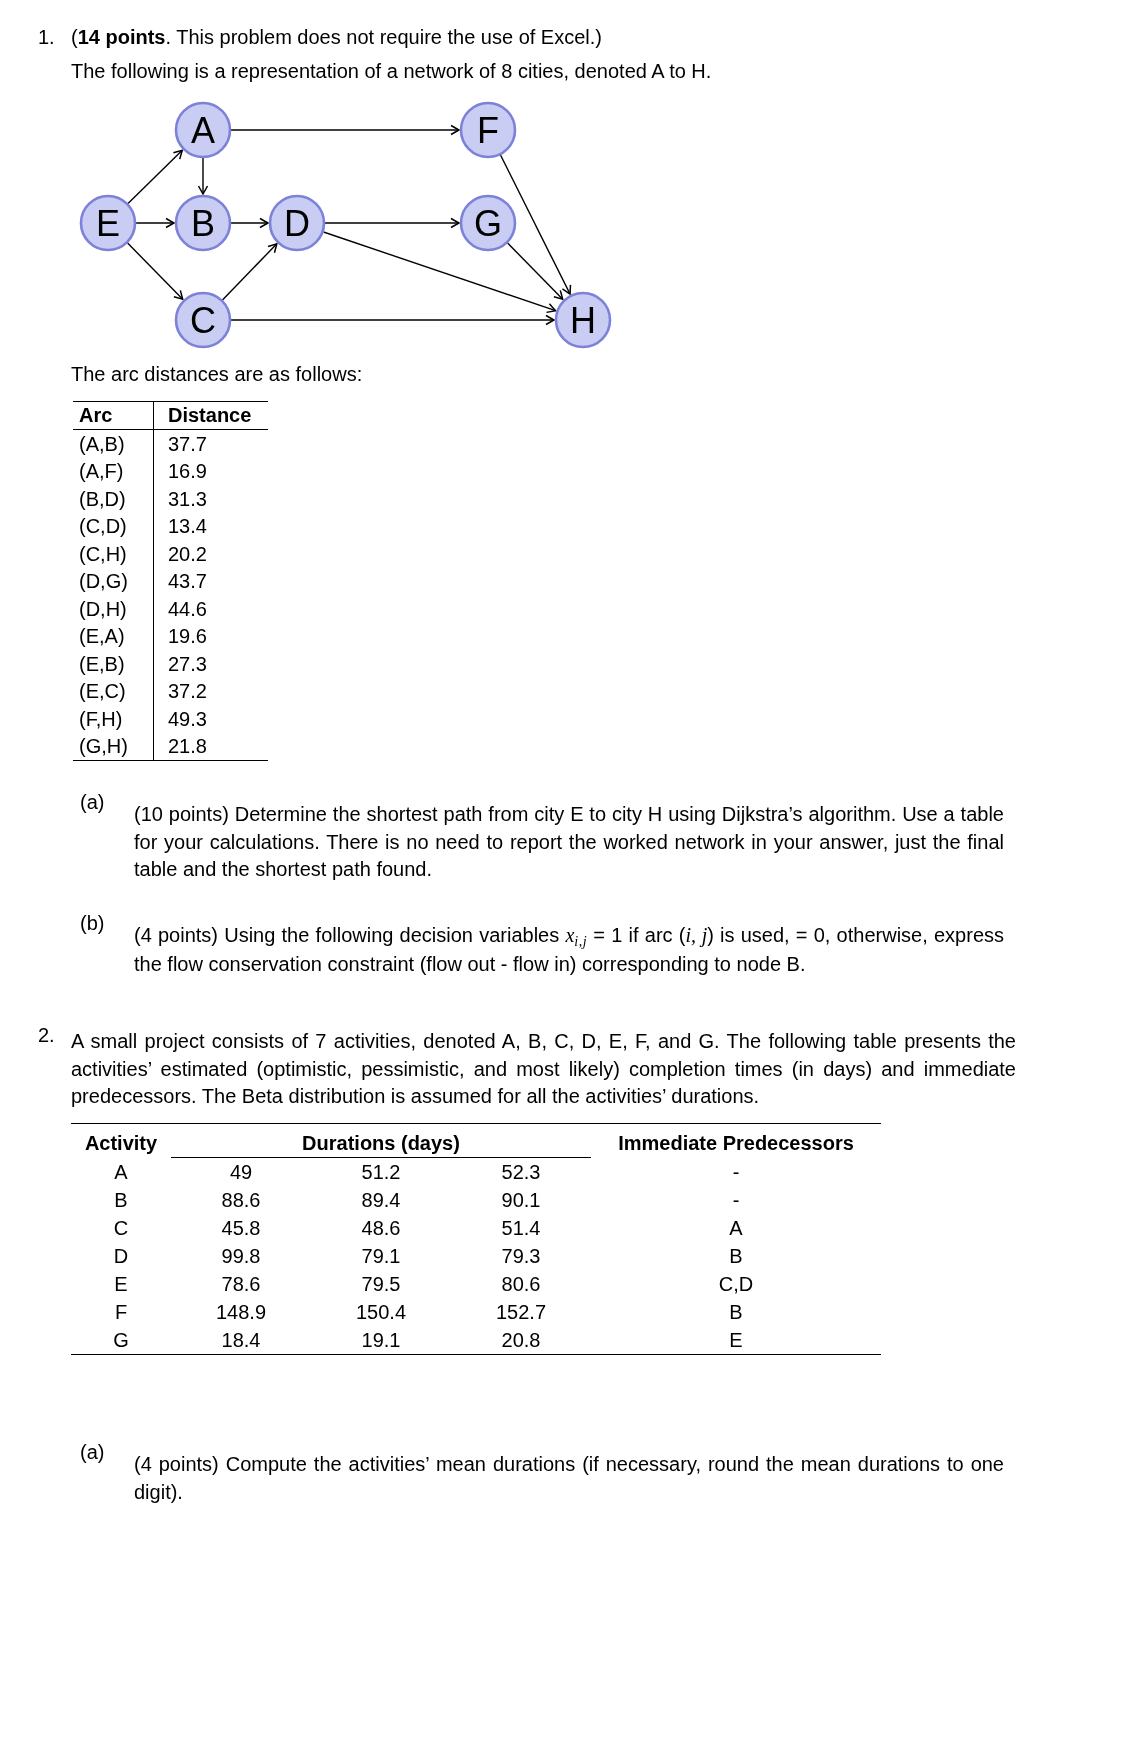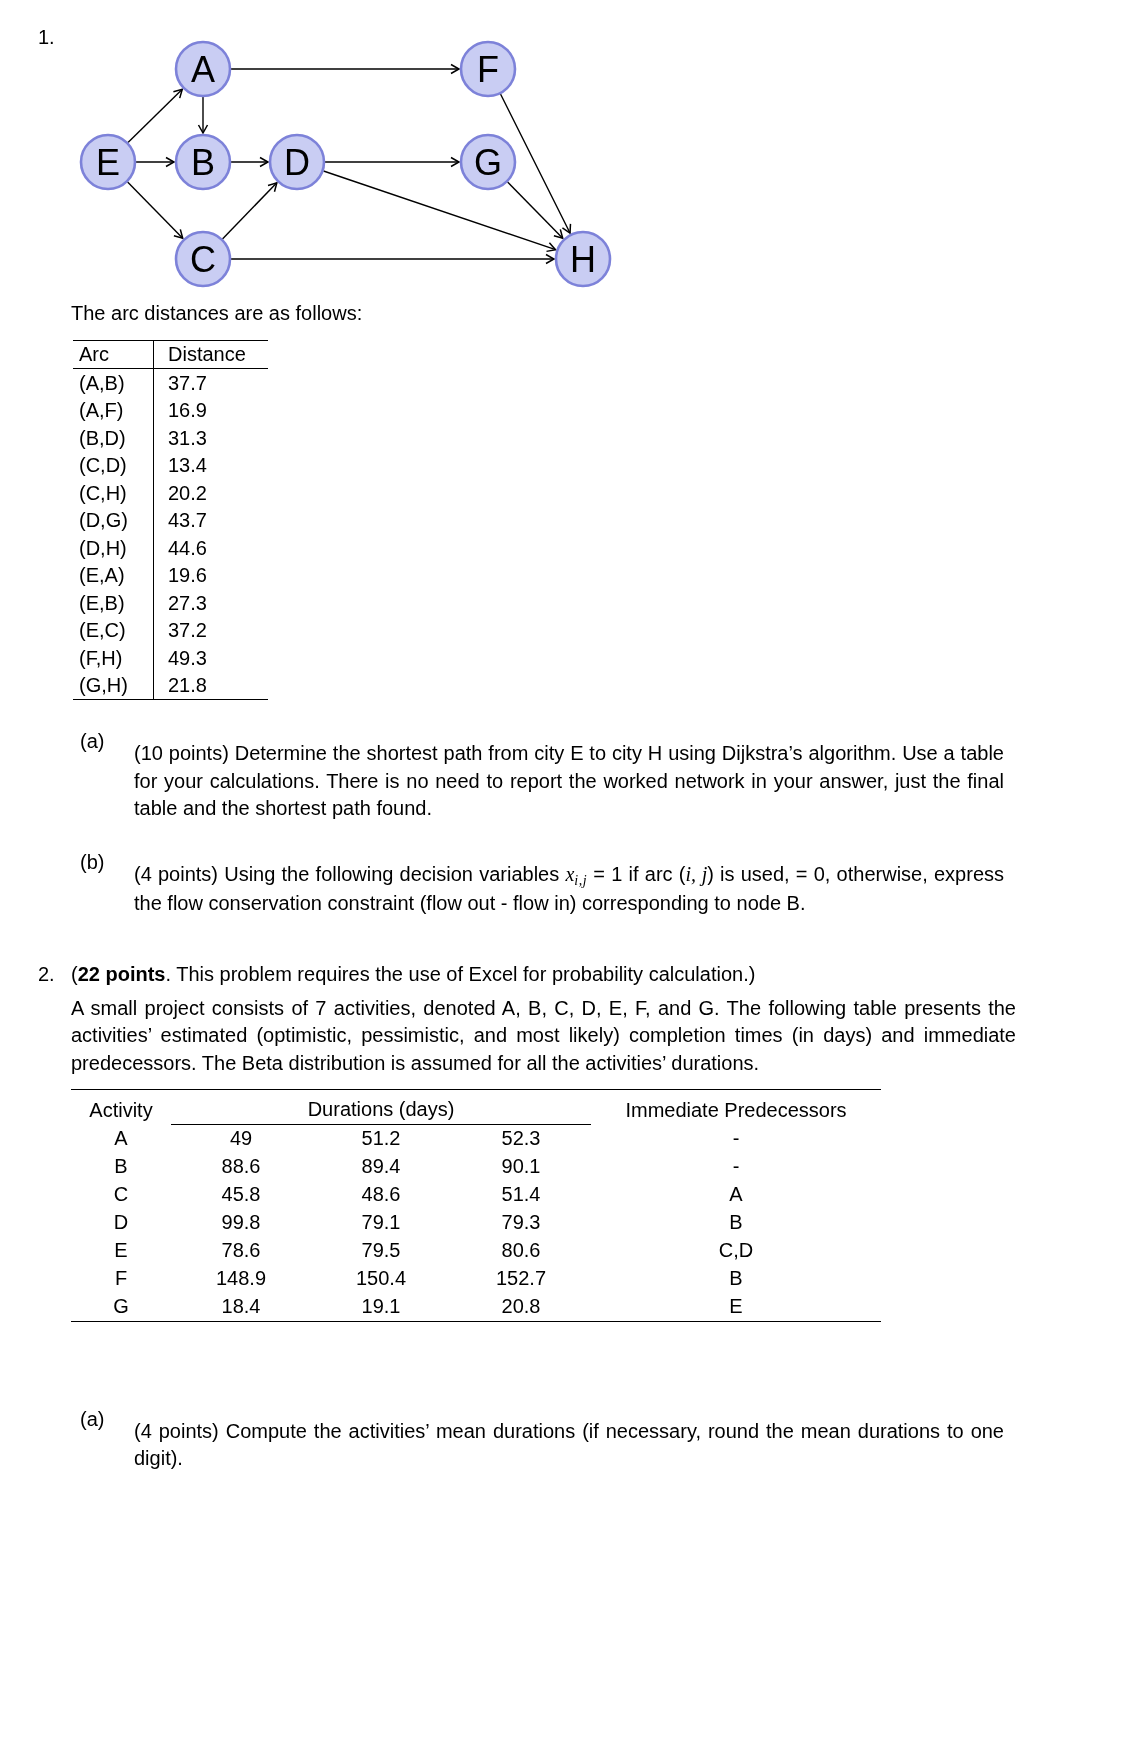--- a/index.html
+++ b/index.html
@@ -19,21 +19,21 @@
 
   .problem + .problem { margin-top:32px; }
 
   .diagram { margin:10px 0 2px -1px; }
   .diagram svg { display:block; }
   .node-label { font-size:36px; fill:#000; }
 
   .caption { margin-top:8px; }
 
   table { border-collapse:collapse; font-size:20px; }
-  th { font-weight:normal; }
+  th { font-weight:bold; }
 
   .arc-table { margin:12px 0 0 2px; border-bottom:1.6px solid #000; }
   .arc-table th, .arc-table td { line-height:24.5px; }
   .arc-table thead th { border-top:1.6px solid #000; border-bottom:1.6px solid #000; }
   .arc-table th:first-child, .arc-table td:first-child {
     width:62px; padding:1.5px 12px 1.5px 6px; text-align:left; border-right:1.6px solid #000;
   }
   .arc-table th:last-child, .arc-table td:last-child {
     width:86px; padding:1.5px 14px; text-align:left;
   }
@@ -60,21 +60,23 @@
 </style>
 </head>
 <body>
 
 <div class="page">
 
   <section class="problem">
     <div class="prow">
       <span class="pnum">1.</span>
       <div class="pcontent">
-
+        <p class="pheader"><span>(</span><b class="pts">14 points</b><span>. This problem does not require the use of Excel.)</span></p>
+
+        <p class="para">The following is a representation of a network of 8 cities, denoted A to H.</p>
 
         <div class="diagram">
           <svg id="netsvg" width="600" height="258" viewBox="0 0 600 258">
             <defs>
               <marker id="arrowhead" markerUnits="userSpaceOnUse" markerWidth="14" markerHeight="14" viewBox="0 0 14 14" refX="11" refY="7" orient="auto">
                 <path d="M 3 2.5 L 11 7 L 3 11.5" fill="none" stroke="#000" stroke-width="1.5"></path>
               </marker>
             </defs>
           <line x1="58.0084852431304" y1="108.41274602514602" x2="112.27692599818637" y2="55.28679875967019" stroke="#000" stroke-width="1.4" marker-end="url(#arrowhead)"></line>
               <line x1="161" y1="35" x2="389" y2="35" stroke="#000" stroke-width="1.4" marker-end="url(#arrowhead)"></line>
@@ -194,21 +196,20 @@
           <p class="subtext"><span>(4 points) Using the following decision variables </span><span class="mvar">x</span><span class="msub">i,j</span><span> = 1 if arc (</span><span class="mvar">i, j</span><span>) is used, = 0, otherwise, express the flow conservation constraint (flow out - flow in) corresponding to node B.</span></p>
         </div>
       </div>
     </div>
   </section>
 
   <section class="problem">
     <div class="prow">
       <span class="pnum">2.</span>
       <div class="pcontent">
-        <p class="pheader"><span>(</span><b class="pts">22 points</b><span>. This problem requires the use of Excel for probability calculation.)</span></p>
 
         <p class="para">A small project consists of 7 activities, denoted A, B, C, D, E, F, and G. The following table presents the activities’ estimated (optimistic, pessimistic, and most likely) completion times (in days) and immediate predecessors. The Beta distribution is assumed for all the activities’ durations.</p>
 
         <table class="act-table">
           <colgroup>
             <col class="c-act">
               <col class="c-dur">
               <col class="c-dur">
               <col class="c-dur">
               <col class="c-pred">

